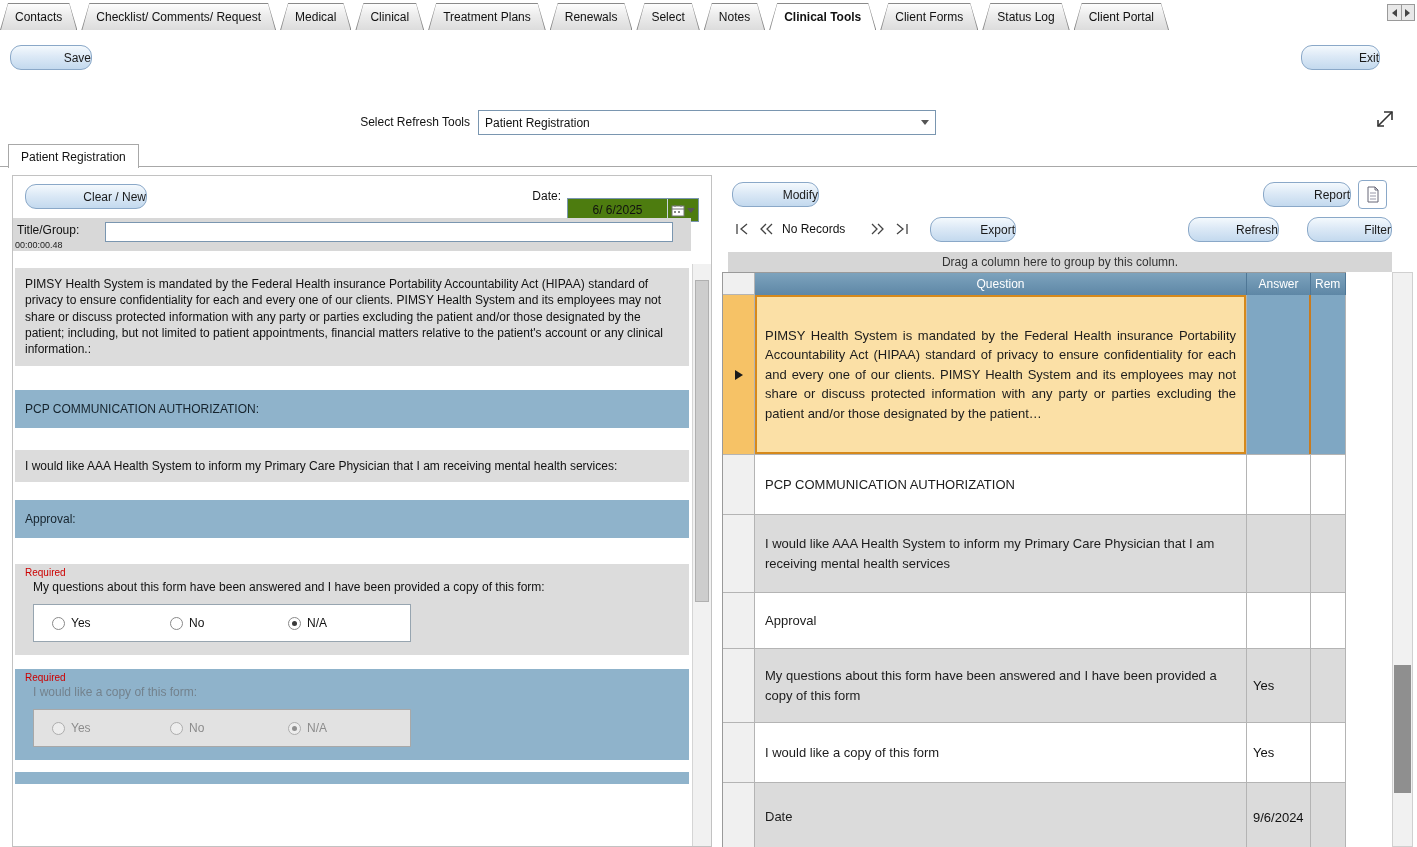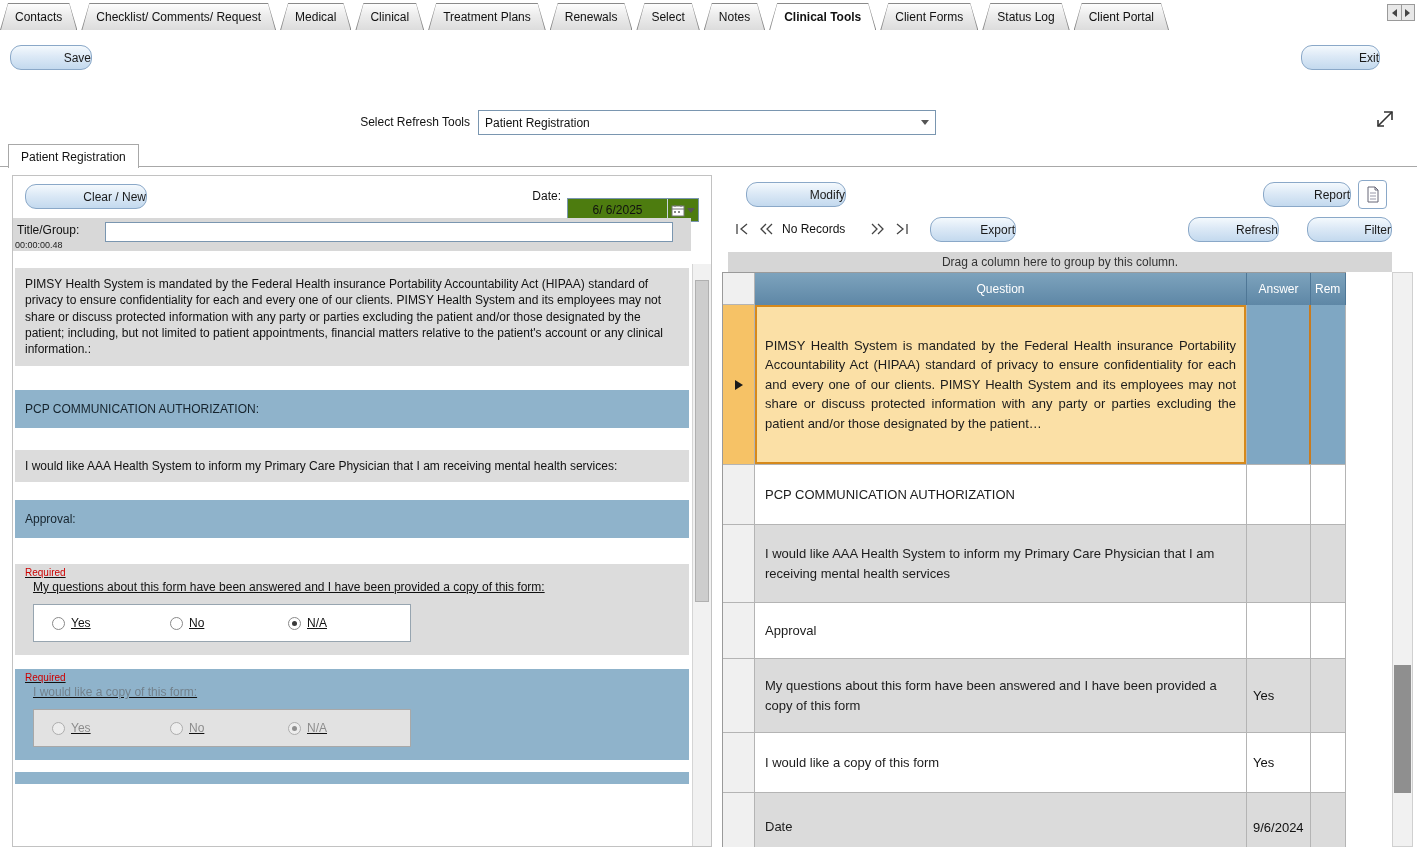--- a/index.html
+++ b/index.html
@@ -49,21 +49,21 @@
   .lp-strip input{position:absolute;left:92px;top:4px;width:568px;height:20px;border:1px solid #7a96b0;font:12px "Liberation Sans",sans-serif;padding:0 4px;box-sizing:border-box;}
   .timer{position:absolute;left:2px;top:22px;font-size:9px;color:#222;}
   .datefield{position:absolute;right:12px;top:22px;width:130px;height:22px;border:1px solid #7a96b0;background:#4d7c0f;
              display:flex;align-items:center;}
   .datefield .dtext{flex:1;text-align:center;}
   .datefield .dicons{display:flex;align-items:center;gap:2px;padding-right:3px;border-left:1px solid #c8d4de;padding-left:3px;height:100%;}
   .date-lbl{position:absolute;right:150px;top:13px;}
   .lp-content{position:absolute;left:2px;right:22px;top:76px;}
   .block-gray{background:#dcdcdc;padding:8px 10px;line-height:1.36;}
   .block-blue{background:#8fb3cb;padding:12px 10px;color:#16242e;}
-  .qblock{padding:3px 10px 13px 10px;text-decoration:underline;}
+  .qblock{padding:3px 10px 13px 10px;}
   .qblock.gray{background:#dcdcdc;}
   .qblock.blue{background:#8fb3cb;}
   .req{color:#cc0000;font-size:10px;}
   .qtext{margin:1px 0 0 8px;line-height:1.35;}
   .qtext.muted{color:#73828d;}
   .radiobox{margin:9px 0 0 8px;width:378px;height:38px;background:#fff;border:1px solid #97a5b0;
             display:flex;align-items:center;padding-left:18px;box-sizing:border-box;}
   .radiobox.disabled{background:#e2e2e2;border-color:#a8a8a8;}
   .radio{display:flex;align-items:center;gap:6px;width:118px;cursor:default;}
   .rb{width:13px;height:13px;border-radius:50%;border:1px solid #8a8a8a;background:#fff;box-sizing:border-box;position:relative;}
@@ -76,21 +76,21 @@
   .bluesliver{height:12px;background:#8fb3cb;margin-top:12px;}
 
   
   .rpanel{position:absolute;left:720px;top:175px;width:697px;height:672px;background:#fff;}
   .navrow{position:absolute;top:42px;left:0;height:24px;width:100%;}
   .navico{position:absolute;top:3px;width:20px;height:17px;display:flex;align-items:center;justify-content:center;}
   .norec{position:absolute;left:62px;top:5px;}
   .groupbar{position:absolute;left:8px;top:77px;width:664px;height:20px;background:#d6d6d6;
             display:flex;align-items:center;justify-content:center;color:#333;}
   .grid{position:absolute;left:2px;top:97px;width:623px;bottom:0;border-left:1px solid #9a9a9a;border-top:1px solid #9a9a9a;overflow:hidden;}
-  .ghead{display:flex;height:32px;}
+  .ghead{display:flex;height:22px;}
   .ghead .h{background:linear-gradient(#7da3bd,#5e87a6);color:#fff;display:flex;align-items:center;justify-content:center;
             border-right:1px solid #4f7796;box-sizing:border-box;overflow:hidden;white-space:nowrap;}
   .ghead .h.ind{background:#f0f0f0;border-right:1px solid #b4b4b4;border-bottom:1px solid #b4b4b4;}
   .grow{display:flex;border-bottom:1px solid #b4b4b4;box-sizing:border-box;background:#fff;}
   .grow.alt{background:#dbdbdb;}
   .cell{box-sizing:border-box;border-right:1px solid #b4b4b4;overflow:hidden;}
   .cell.ind{width:32px;background:#f0f0f0;display:flex;align-items:center;justify-content:center;flex:none;}
   .cell.q{width:492px;flex:none;display:flex;align-items:center;padding:4px 10px;font-size:13px;line-height:1.5;color:#1c1c1c;}
   .cell.a{width:64px;flex:none;display:flex;align-items:center;padding-left:6px;font-size:13px;}
   .cell.r{flex:1;}
@@ -258,21 +258,21 @@
 
       <div class="bluesliver"></div>
     </div>
 
     <div class="lp-scroll">
       <div class="lp-thumb"></div>
     </div>
   </div>
 
   <div class="rpanel">
-    <div class="btn" style="left:26px;top:7px;width:85px;padding-left:13px;">
+    <div class="btn" style="left:12px;top:7px;width:85px;">
         <span>Modify</span>
       </div>
     <div class="btn" style="left:543px;top:7px;width:86px;">
         <span>Report</span>
       </div>
     <div class="docbtn">
       <svg width="14" height="17">
         <path d="M2 1 H9 L12 4 V16 H2 Z" fill="#fff" stroke="#667"></path>
         <path d="M9 1 V4 H12" fill="none" stroke="#667"></path>
         <line x1="4" y1="7" x2="10" y2="7" stroke="#99a"></line>

